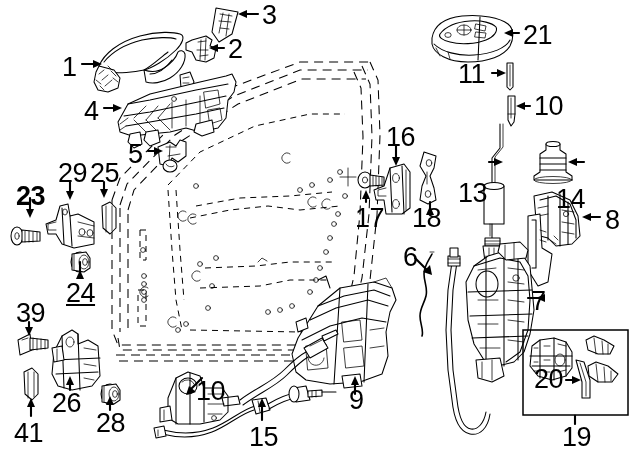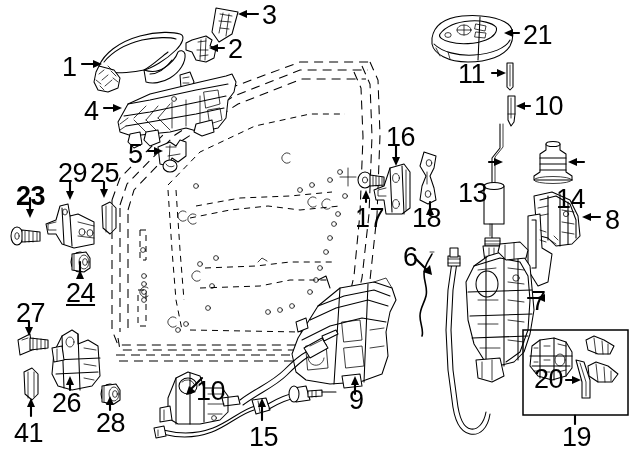--- a/index.html
+++ b/index.html
@@ -534,17 +534,17 @@
 <div class="callout cal-num" style="left:355px; top:205px;">17</div>
 <div class="callout cal-num" style="left:412px; top:205px;">18</div>
 <div class="callout cal-num" style="left:562px; top:424px;">19</div>
 <div class="callout cal-num" style="left:534px; top:366px;">20</div>
 <div class="callout cal-num" style="left:523px; top:22px;">21</div>
 <div class="callout cal-num" style="left:58px;  top:160px;">29</div>
 <div class="callout cal-num" style="left:16px;  top:183px;font-weight:bold;">23</div>
 <div class="callout cal-num" style="left:66px;  top:280px;text-decoration:underline;">24</div>
 <div class="callout cal-num" style="left:90px;  top:160px;">25</div>
 <div class="callout cal-num" style="left:52px;  top:390px;">26</div>
-<div class="callout cal-num" style="left:16px;  top:300px;">27</div>
+<div class="callout cal-num" style="left:16px;  top:300px;">39</div>
 <div class="callout cal-num" style="left:96px;  top:410px;">28</div>
 <div class="callout cal-num" style="left:14px;  top:420px;">41</div>
 
 </div>
 
 </body></html>

